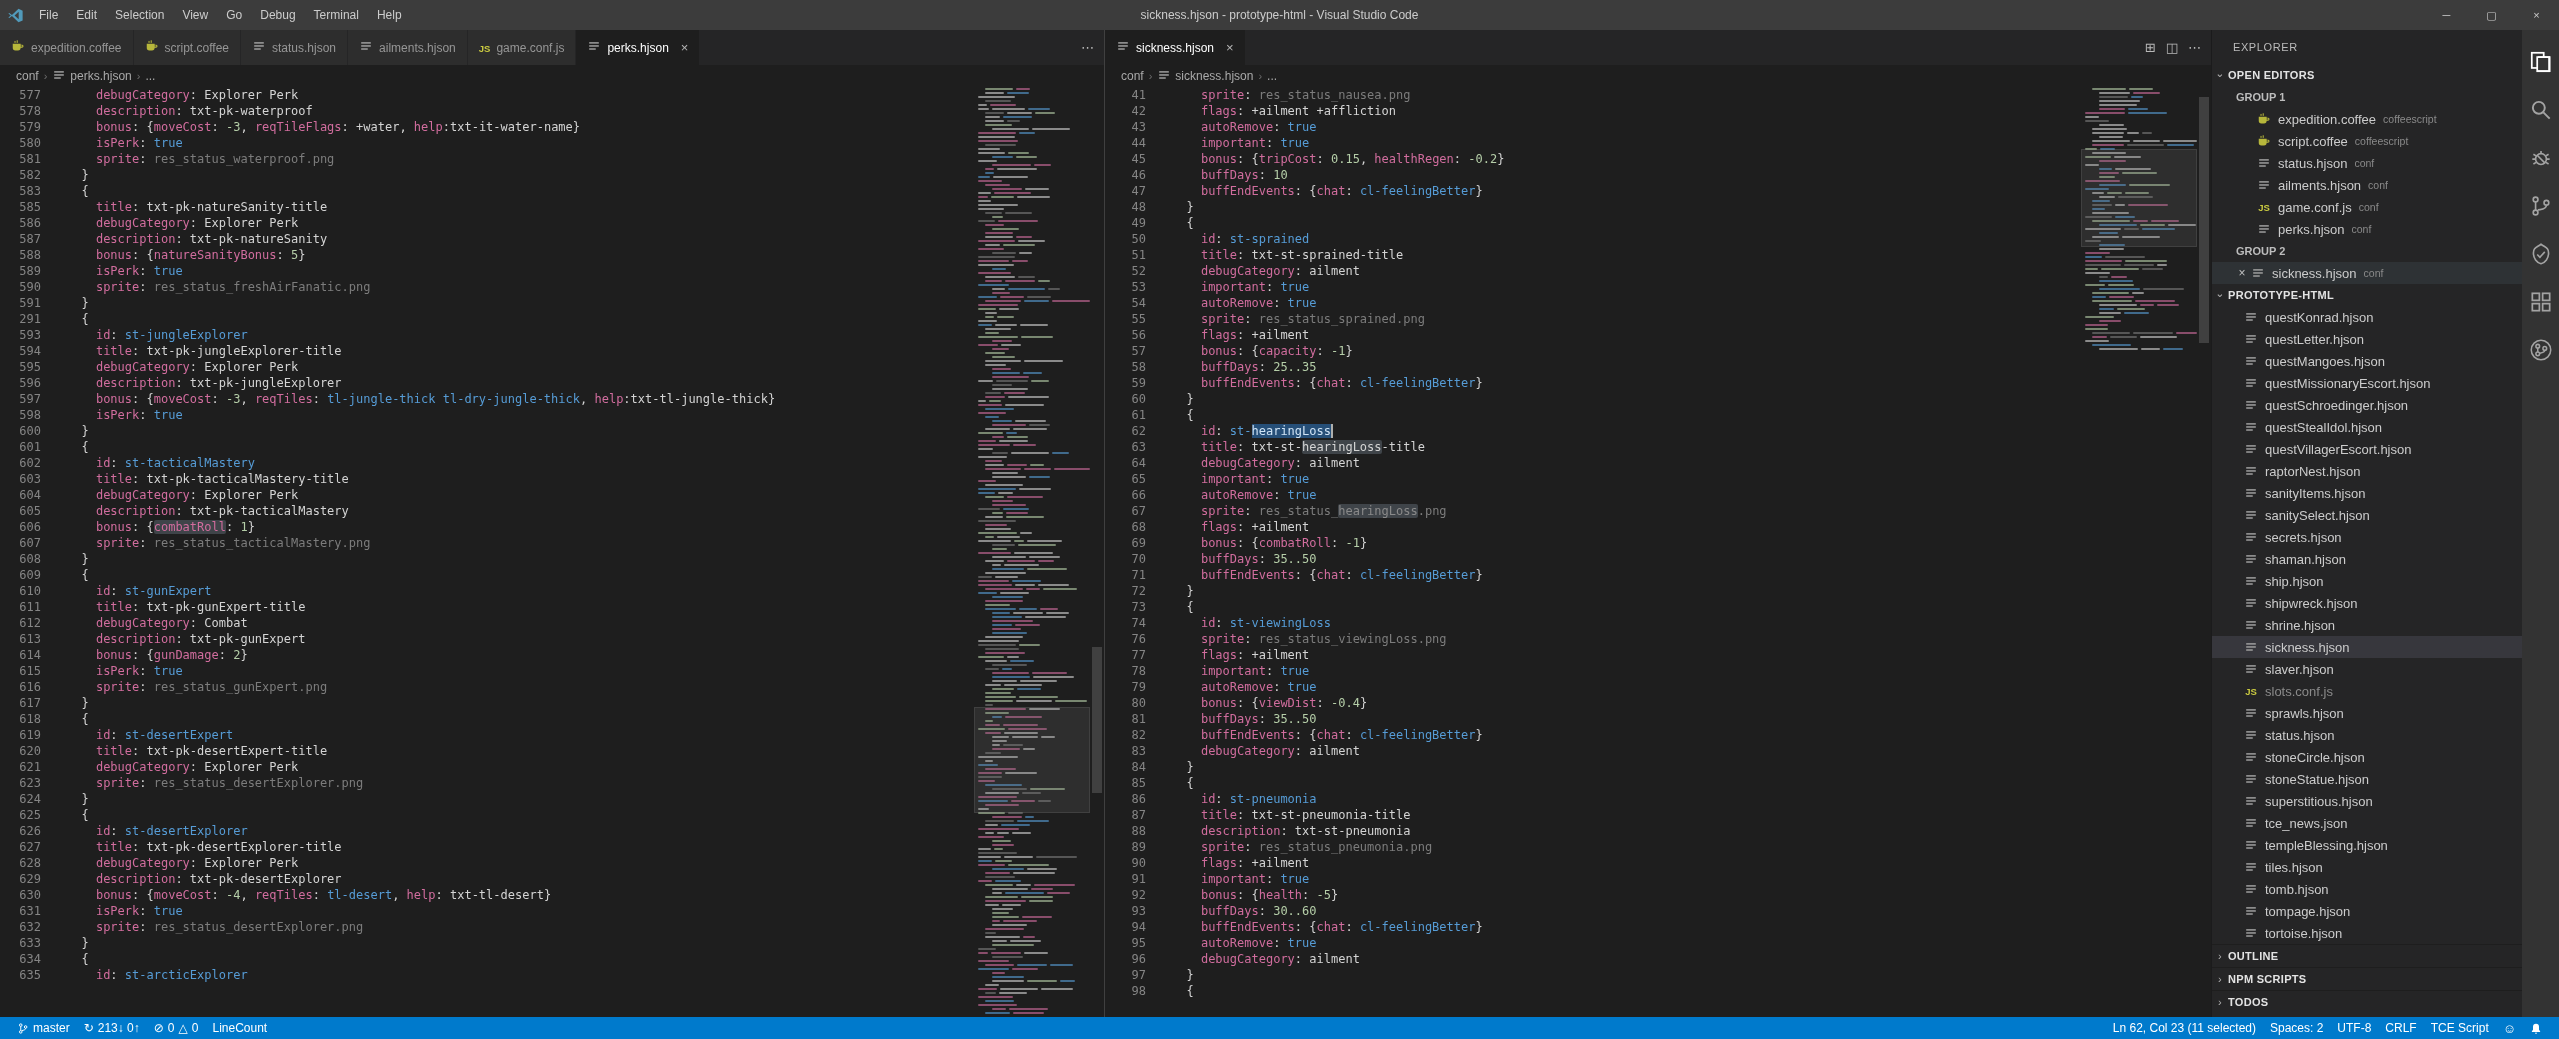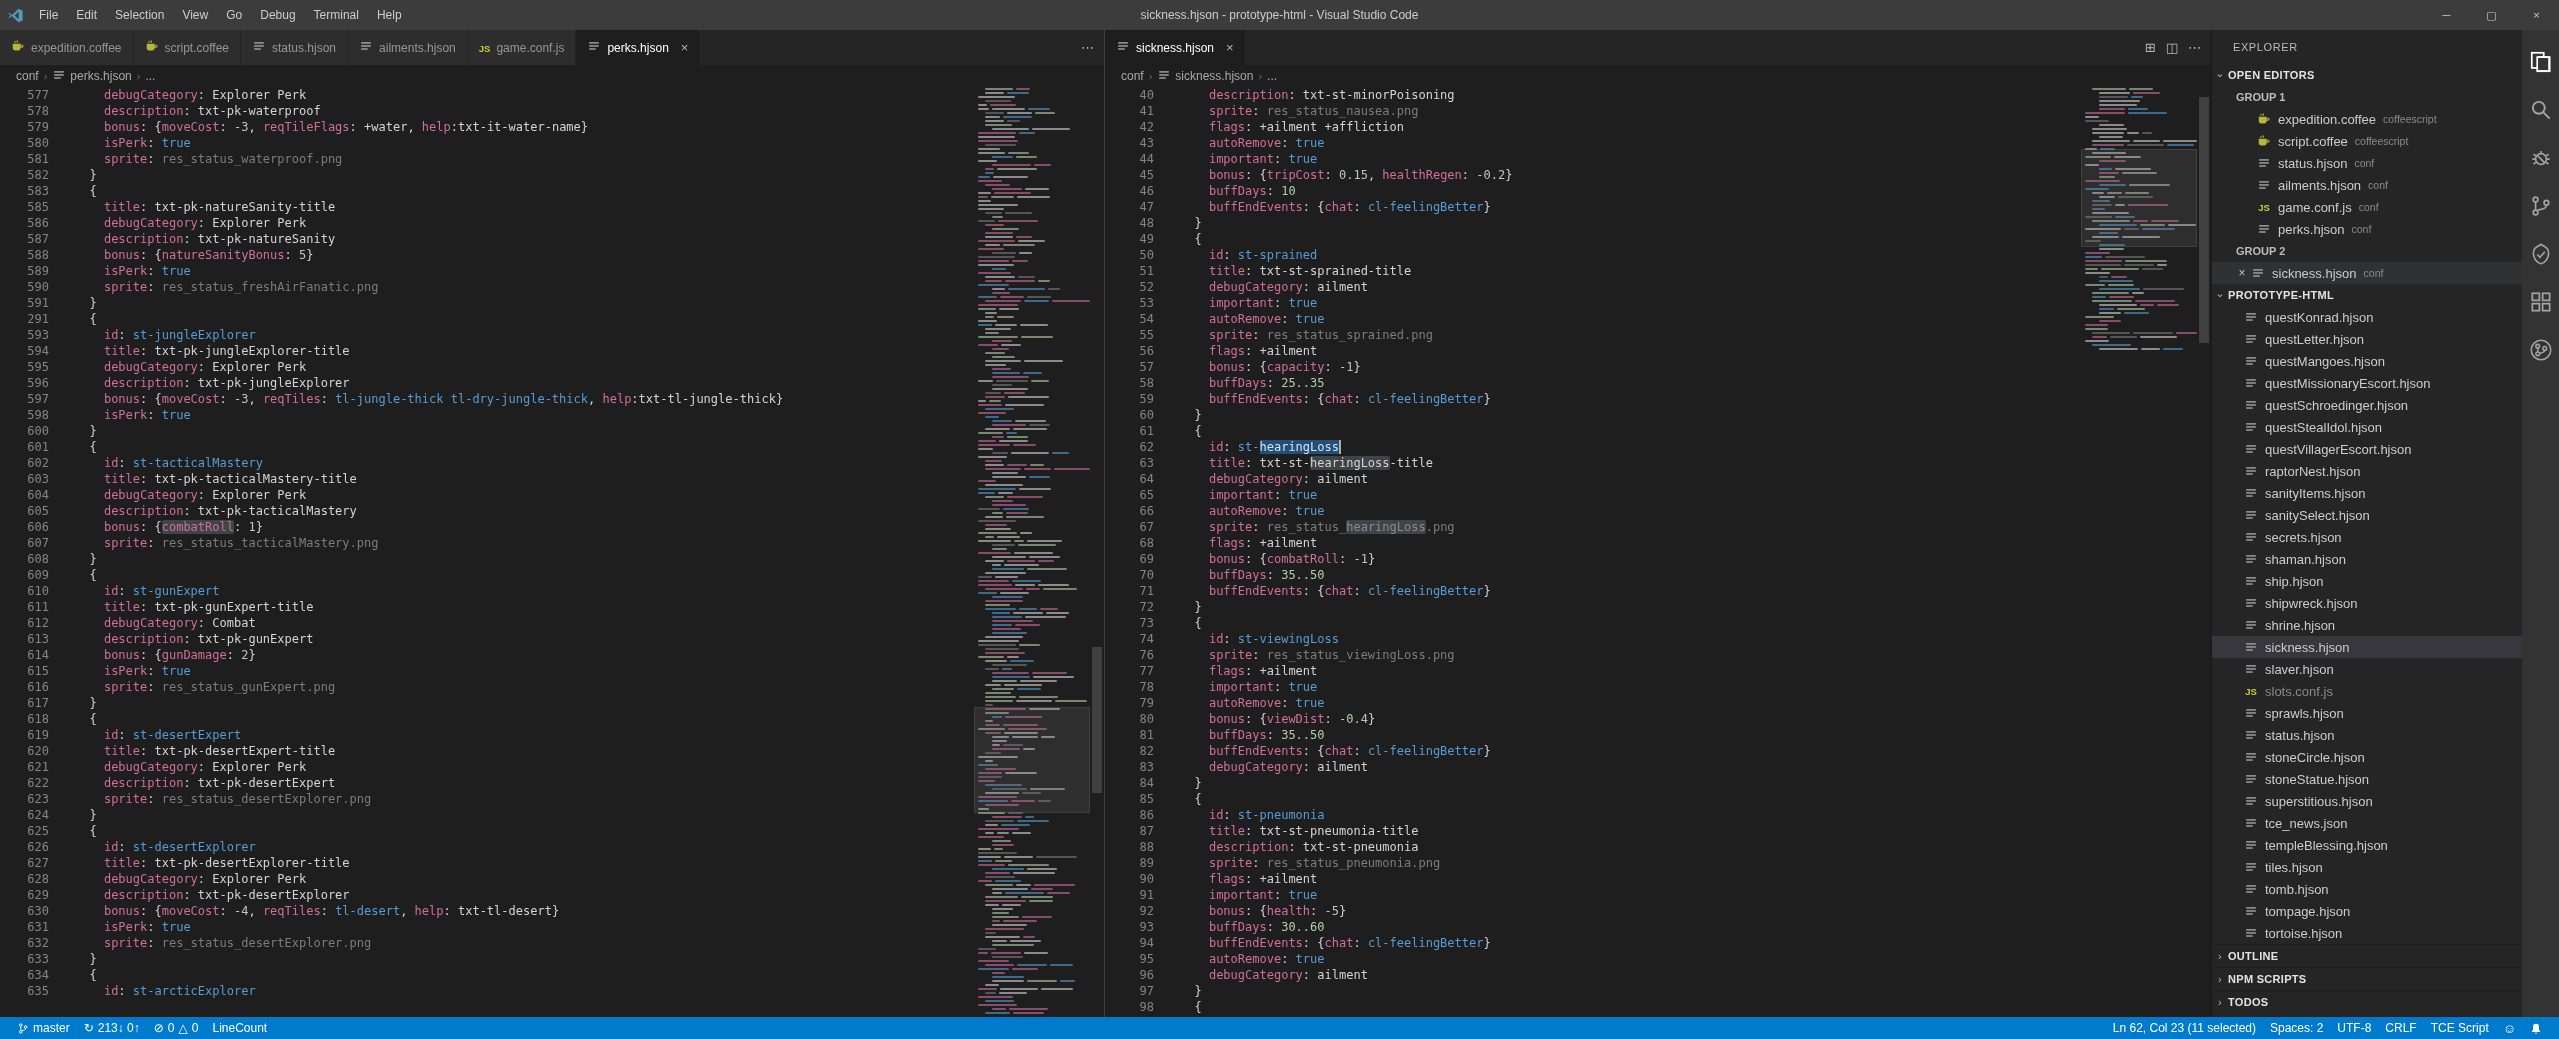--- a/index.html
+++ b/index.html
@@ -25,21 +25,21 @@
   .tab .close{margin-left:6px;font-size:13px;color:#b6b6b6;line-height:1;}
   .tab-spacer{flex:1;}
   .tabbar-actions{display:flex;align-items:center;gap:10px;padding:0 10px;color:#c5c5c5;}
   .tb-icon{font-size:13px;color:#b9b9b9;display:flex;align-items:center;}
   
   .crumbs{height:22px;display:flex;align-items:center;font-size:12px;color:#a9a9a9;padding-left:16px;gap:3px;background:#1e1e1e;}
   .crumb{display:flex;align-items:center;gap:4px;}
   .crumb-sep{color:#6e6e6e;font-size:11px;padding:0 2px;}
   
   .editor{position:relative;height:930px;overflow:hidden;font-family:"DejaVu Sans Mono",monospace;font-size:12px;}
-  .rows{position:absolute;left:12px;top:0;right:130px;}
+  .rows{position:absolute;left:4px;top:0;right:130px;}
   .row{height:16px;line-height:16px;white-space:pre;display:flex;}
   .ln{width:37px;padding-right:26px;text-align:right;color:#858585;flex:none;}
   .codeline{color:#d4d4d4;}
   .c-p{color:#d4d4d4;} .c-k{color:#d16d9e;} .c-s{color:#569cd6;} .c-n{color:#b5cea8;} .c-d{color:#7c7c7c;}
   .c-khl{color:#d16d9e;background:#3f4449;border-radius:2px;}
   .c-hl{color:#d4d4d4;background:#3f4449;border-radius:2px;}
   .c-dhl{color:#8a8a8a;background:#3f4449;border-radius:2px;}
   .c-sel{color:#cfe3f5;background:#264f78;}
   .cursor{display:inline-block;width:2px;height:14px;background:#aeafad;vertical-align:middle;margin-top:-2px;}
   
@@ -222,21 +222,20 @@
             <div class="row"><span class="ln">612</span><span class="codeline"><span class="c-p">    </span><span class="c-k">debugCategory</span><span class="c-p">: </span><span class="c-p">Combat</span></span></div>
             <div class="row"><span class="ln">613</span><span class="codeline"><span class="c-p">    </span><span class="c-k">description</span><span class="c-p">: </span><span class="c-p">txt-pk-gunExpert</span></span></div>
             <div class="row"><span class="ln">614</span><span class="codeline"><span class="c-p">    </span><span class="c-k">bonus</span><span class="c-p">: {</span><span class="c-k">gunDamage</span><span class="c-p">: </span><span class="c-n">2</span><span class="c-p">}</span></span></div>
             <div class="row"><span class="ln">615</span><span class="codeline"><span class="c-p">    </span><span class="c-k">isPerk</span><span class="c-p">: </span><span class="c-s">true</span></span></div>
             <div class="row"><span class="ln">616</span><span class="codeline"><span class="c-p">    </span><span class="c-k">sprite</span><span class="c-p">: </span><span class="c-d">res_status_gunExpert.png</span></span></div>
             <div class="row"><span class="ln">617</span><span class="codeline"><span class="c-p">  }</span></span></div>
             <div class="row"><span class="ln">618</span><span class="codeline"><span class="c-p">  {</span></span></div>
             <div class="row"><span class="ln">619</span><span class="codeline"><span class="c-p">    </span><span class="c-k">id</span><span class="c-p">: </span><span class="c-s">st-desertExpert</span></span></div>
             <div class="row"><span class="ln">620</span><span class="codeline"><span class="c-p">    </span><span class="c-k">title</span><span class="c-p">: </span><span class="c-p">txt-pk-desertExpert-title</span></span></div>
             <div class="row"><span class="ln">621</span><span class="codeline"><span class="c-p">    </span><span class="c-k">debugCategory</span><span class="c-p">: </span><span class="c-p">Explorer Perk</span></span></div>
-            <div class="row"><span class="ln">622</span><span class="codeline"><span class="c-p">    </span><span class="c-k">description</span><span class="c-p">: </span><span class="c-p">txt-pk-desertExpert</span></span></div>
             <div class="row"><span class="ln">623</span><span class="codeline"><span class="c-p">    </span><span class="c-k">sprite</span><span class="c-p">: </span><span class="c-d">res_status_desertExplorer.png</span></span></div>
             <div class="row"><span class="ln">624</span><span class="codeline"><span class="c-p">  }</span></span></div>
             <div class="row"><span class="ln">625</span><span class="codeline"><span class="c-p">  {</span></span></div>
             <div class="row"><span class="ln">626</span><span class="codeline"><span class="c-p">    </span><span class="c-k">id</span><span class="c-p">: </span><span class="c-s">st-desertExplorer</span></span></div>
             <div class="row"><span class="ln">627</span><span class="codeline"><span class="c-p">    </span><span class="c-k">title</span><span class="c-p">: </span><span class="c-p">txt-pk-desertExplorer-title</span></span></div>
             <div class="row"><span class="ln">628</span><span class="codeline"><span class="c-p">    </span><span class="c-k">debugCategory</span><span class="c-p">: </span><span class="c-p">Explorer Perk</span></span></div>
             <div class="row"><span class="ln">629</span><span class="codeline"><span class="c-p">    </span><span class="c-k">description</span><span class="c-p">: </span><span class="c-p">txt-pk-desertExplorer</span></span></div>
             <div class="row"><span class="ln">630</span><span class="codeline"><span class="c-p">    </span><span class="c-k">bonus</span><span class="c-p">: {</span><span class="c-k">moveCost</span><span class="c-p">: </span><span class="c-n">-4</span><span class="c-p">, </span><span class="c-k">reqTiles</span><span class="c-p">: </span><span class="c-s">tl-desert</span><span class="c-p">, </span><span class="c-k">help</span><span class="c-p">: </span><span class="c-p">txt-tl-desert</span><span class="c-p">}</span></span></div>
             <div class="row"><span class="ln">631</span><span class="codeline"><span class="c-p">    </span><span class="c-k">isPerk</span><span class="c-p">: </span><span class="c-s">true</span></span></div>
             <div class="row"><span class="ln">632</span><span class="codeline"><span class="c-p">    </span><span class="c-k">sprite</span><span class="c-p">: </span><span class="c-d">res_status_desertExplorer.png</span></span></div>
@@ -1141,21 +1140,20 @@
               </svg></span>
             <span>sickness.hjson</span>
           </span>
           <span class="crumb-sep">›</span>
           <span class="crumb">
             <span>...</span>
           </span>
         </div>
         <div class="editor">
           <div class="rows">
-            <div class="row"><span class="ln">40</span><span class="codeline"><span class="c-p">    </span><span class="c-k">description</span><span class="c-p">: </span><span class="c-p">txt-st-minorPoisoning</span></span></div>
             <div class="row"><span class="ln">41</span><span class="codeline"><span class="c-p">    </span><span class="c-k">sprite</span><span class="c-p">: </span><span class="c-d">res_status_nausea.png</span></span></div>
             <div class="row"><span class="ln">42</span><span class="codeline"><span class="c-p">    </span><span class="c-k">flags</span><span class="c-p">: </span><span class="c-p">+ailment +affliction</span></span></div>
             <div class="row"><span class="ln">43</span><span class="codeline"><span class="c-p">    </span><span class="c-k">autoRemove</span><span class="c-p">: </span><span class="c-s">true</span></span></div>
             <div class="row"><span class="ln">44</span><span class="codeline"><span class="c-p">    </span><span class="c-k">important</span><span class="c-p">: </span><span class="c-s">true</span></span></div>
             <div class="row"><span class="ln">45</span><span class="codeline"><span class="c-p">    </span><span class="c-k">bonus</span><span class="c-p">: {</span><span class="c-k">tripCost</span><span class="c-p">: </span><span class="c-n">0.15</span><span class="c-p">, </span><span class="c-k">healthRegen</span><span class="c-p">: </span><span class="c-n">-0.2</span><span class="c-p">}</span></span></div>
             <div class="row"><span class="ln">46</span><span class="codeline"><span class="c-p">    </span><span class="c-k">buffDays</span><span class="c-p">: </span><span class="c-n">10</span></span></div>
             <div class="row"><span class="ln">47</span><span class="codeline"><span class="c-p">    </span><span class="c-k">buffEndEvents</span><span class="c-p">: {</span><span class="c-k">chat</span><span class="c-p">: </span><span class="c-s">cl-feelingBetter</span><span class="c-p">}</span></span></div>
             <div class="row"><span class="ln">48</span><span class="codeline"><span class="c-p">  }</span></span></div>
             <div class="row"><span class="ln">49</span><span class="codeline"><span class="c-p">  {</span></span></div>
             <div class="row"><span class="ln">50</span><span class="codeline"><span class="c-p">    </span><span class="c-k">id</span><span class="c-p">: </span><span class="c-s">st-sprained</span></span></div>

